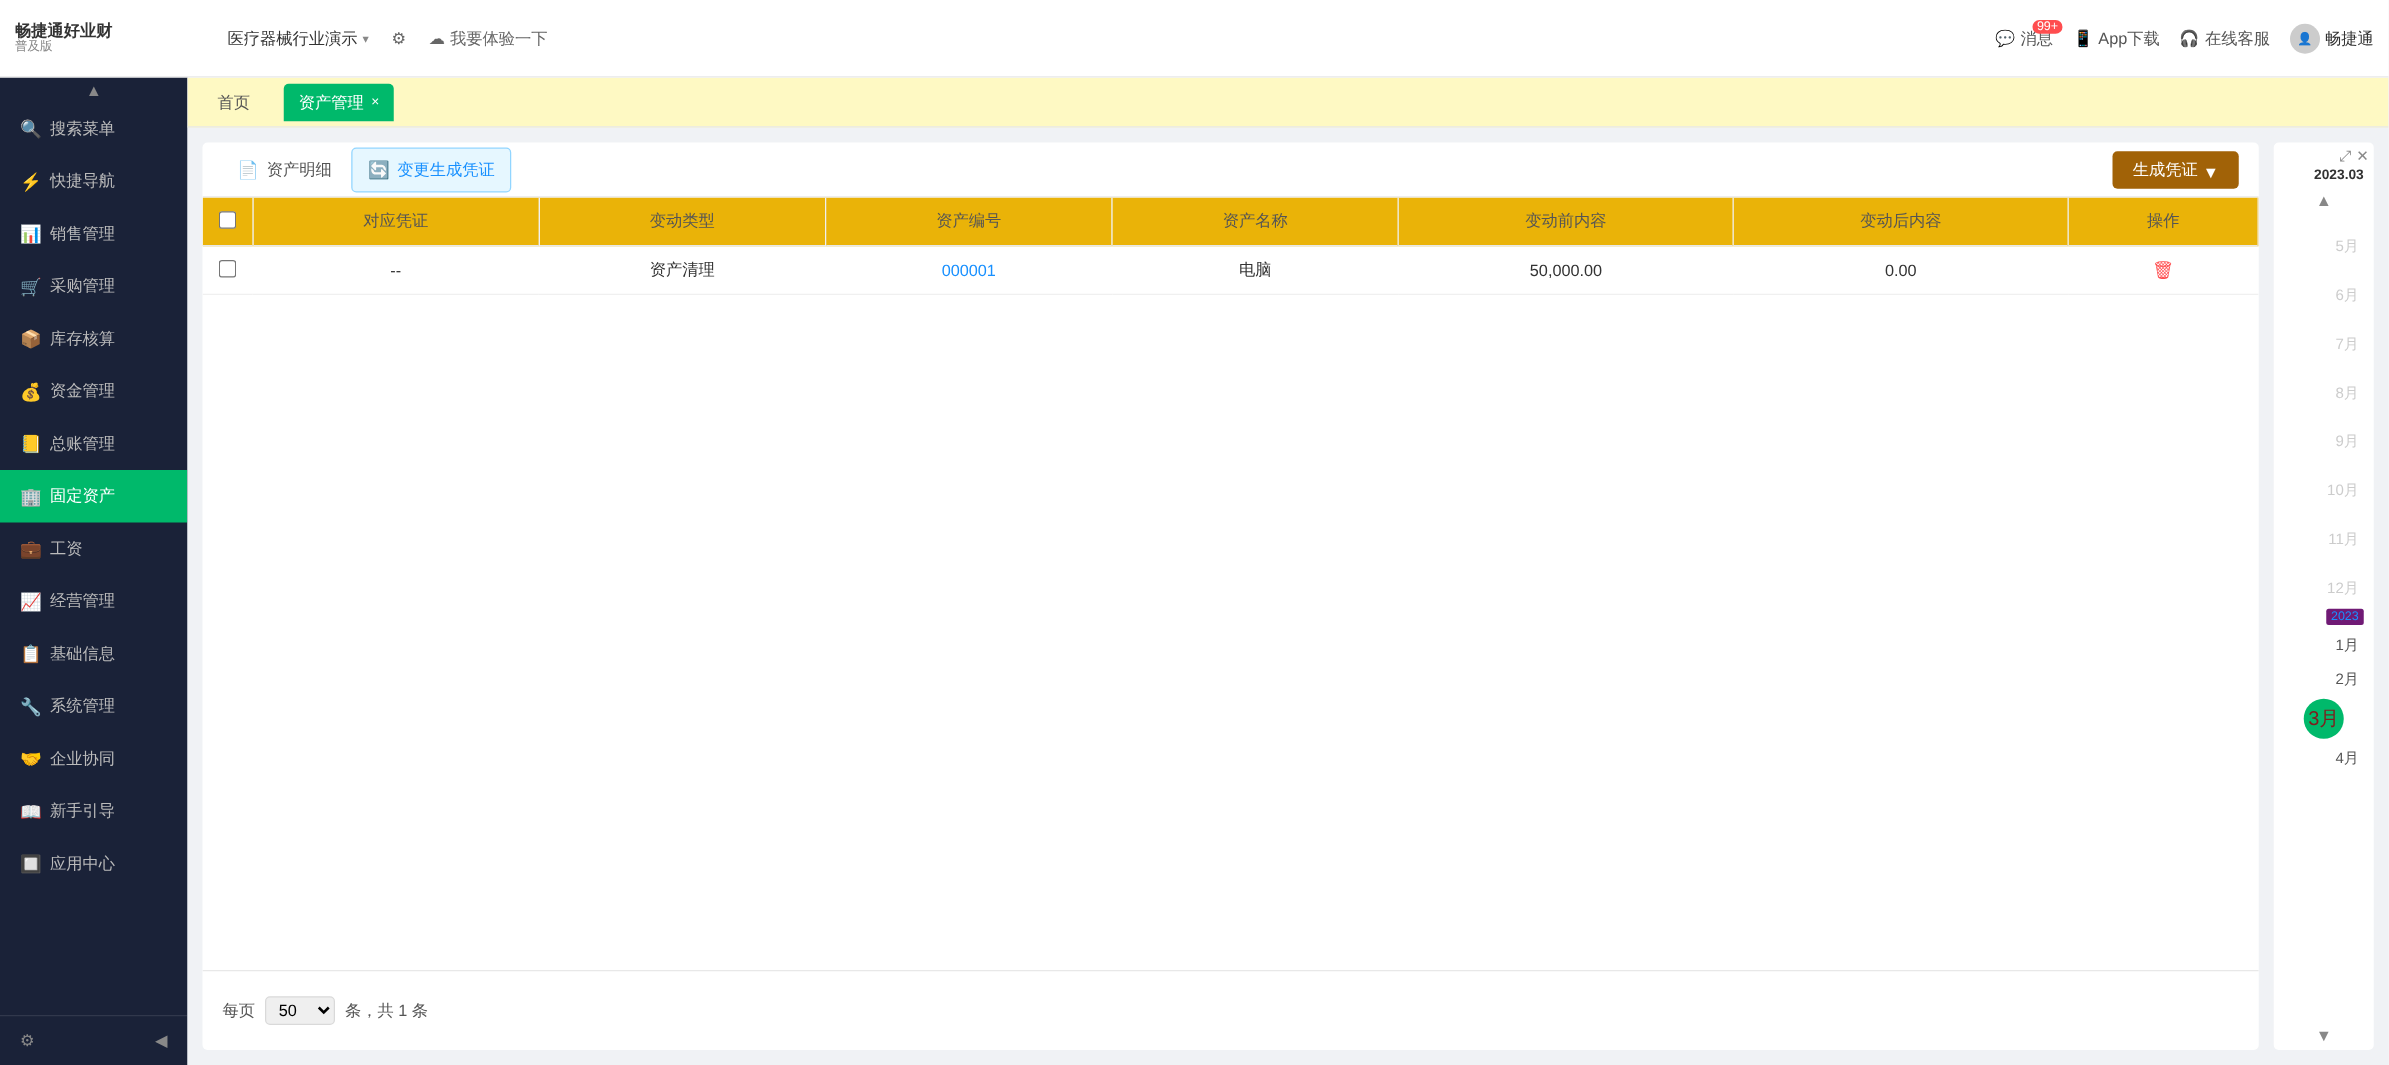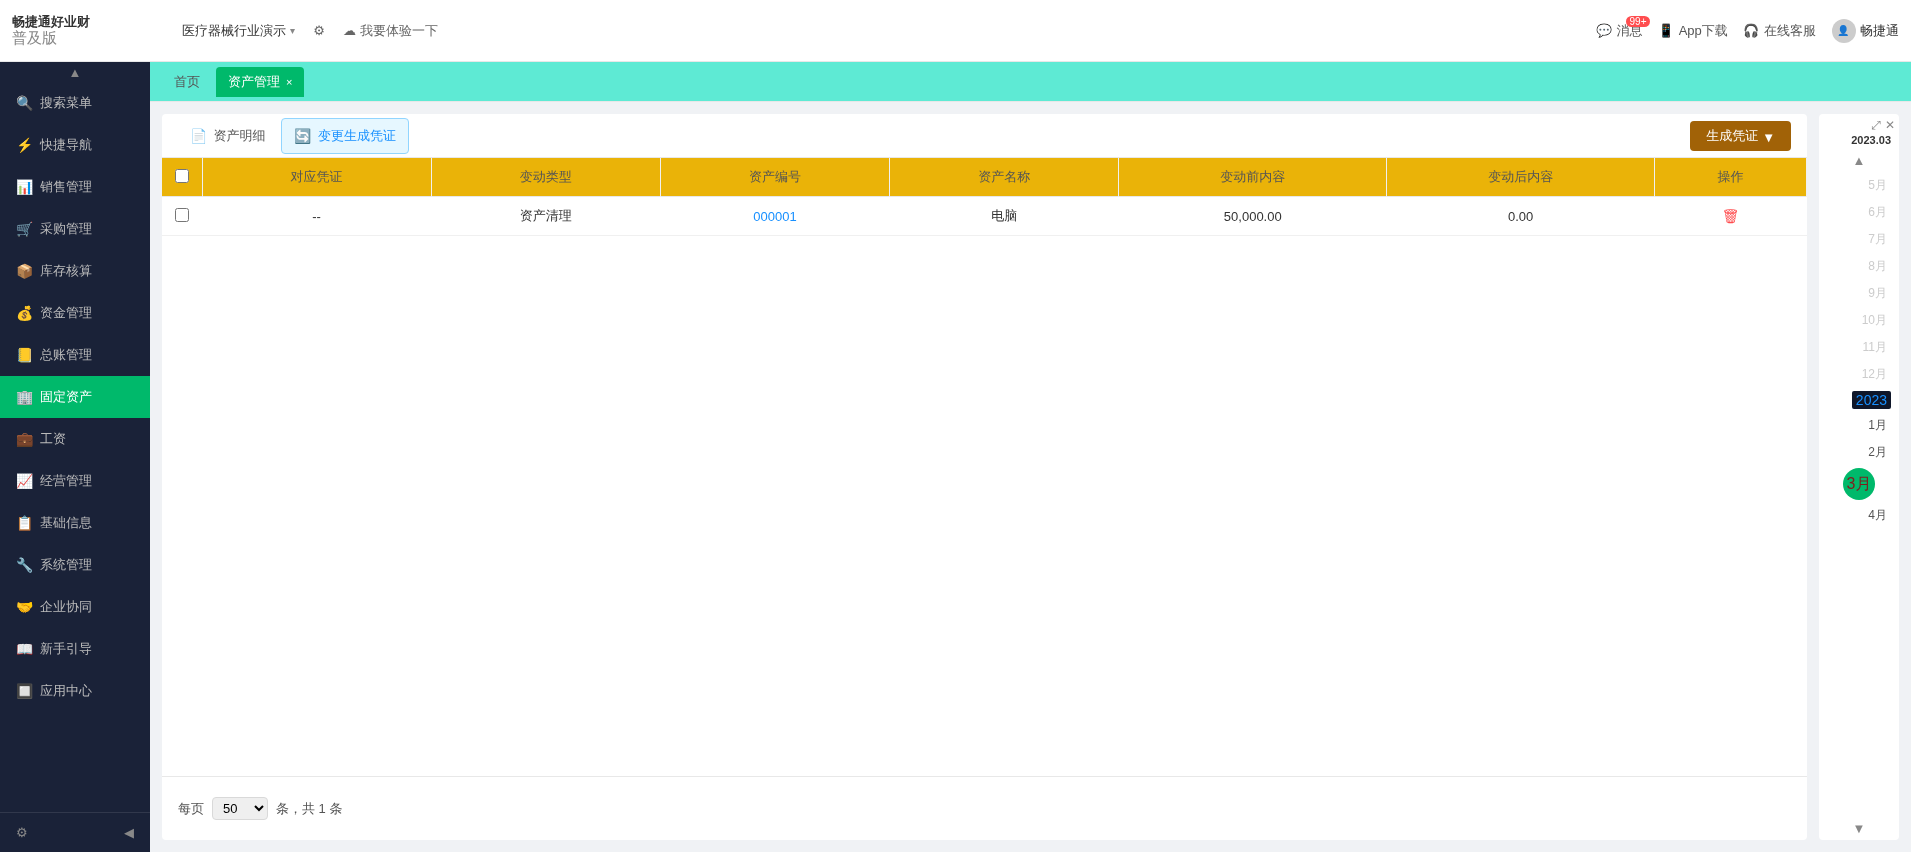--- a/index.html
+++ b/index.html
@@ -21,21 +21,21 @@
       gap: 8px;
       min-width: 150px;
     }
     .logo-area {
       display: flex;
       flex-direction: column;
       align-items: flex-start;
       line-height: 1.2;
     }
     .logo-title { font-size: 13px; font-weight: bold; color: #333; }
-    .logo-sub { font-size: 15px; color: #888; }
+    .logo-sub { font-size: 10px; color: #888; }
     .top-header-center {
       flex: 1;
       display: flex;
       align-items: center;
       gap: 10px;
       padding-left: 20px;
     }
     .company-selector {
       display: flex;
       align-items: center;
@@ -163,28 +163,28 @@
     .content-area {
       flex: 1;
       display: flex;
       flex-direction: column;
       overflow: hidden;
       background: #f0f2f5;
     }
 
     
     .tab-bar {
-      background: #5eead4;
+      background: #fef9c3;
       border-bottom: 1px solid #e8e8e8;
       display: flex;
       align-items: center;
       padding: 0 16px;
       height: 40px;
       flex-shrink: 0;
-      gap: 8px;
+      gap: 19px;
     }
     .tab-home {
       font-size: 13px;
       color: #555;
       cursor: pointer;
       padding: 0 8px;
     }
     .tab-active {
       background: #00b96b;
       color: #fff;
@@ -333,21 +333,21 @@
     }
     .calendar-month-item {
       display: flex;
       align-items: center;
       justify-content: flex-end;
       padding: 5px 12px;
       cursor: pointer;
       font-size: 12px;
       color: #555;
     }
-    .calendar-month-item.inactive { color: #ccc; }
+    .calendar-month-item.inactive { color: #ccc; margin-top: 12px; }
 
     
     input[type="checkbox"] {
       width: 14px;
       height: 14px;
       cursor: pointer;
     }
   </style>
 </head>
 <body>
@@ -558,21 +558,21 @@
           <div class="calendar-month-item inactive">5月</div>
           <div class="calendar-month-item inactive">6月</div>
           <div class="calendar-month-item inactive">7月</div>
           <div class="calendar-month-item inactive">8月</div>
           <div class="calendar-month-item inactive">9月</div>
           <div class="calendar-month-item inactive">10月</div>
           <div class="calendar-month-item inactive">11月</div>
           <div class="calendar-month-item inactive">12月</div>
 
           <div style="display:flex;align-items:center;justify-content:flex-end;padding:3px 8px;">
-            <span style="background:#0f172a;color:#1890ff;border-radius:2px;font-size:14px;padding:1px 4px;text-align:center;">2023</span>
+            <span style="background:#701a75;color:#1890ff;border-radius:2px;font-size:10px;padding:1px 4px;text-align:center;">2023</span>
           </div>
 
           <div class="calendar-month-item">1月</div>
           <div class="calendar-month-item">2月</div>
 
           <div style="display:flex;justify-content:center;padding:2px 0;">
             <div style="background:#00b96b;color:#7f1d1d;border-radius:50%;width:32px;height:32px;display:flex;align-items:center;justify-content:center;font-size:16px;cursor:pointer;">3月</div>
           </div>
           <div class="calendar-month-item">4月</div>
         </div>

